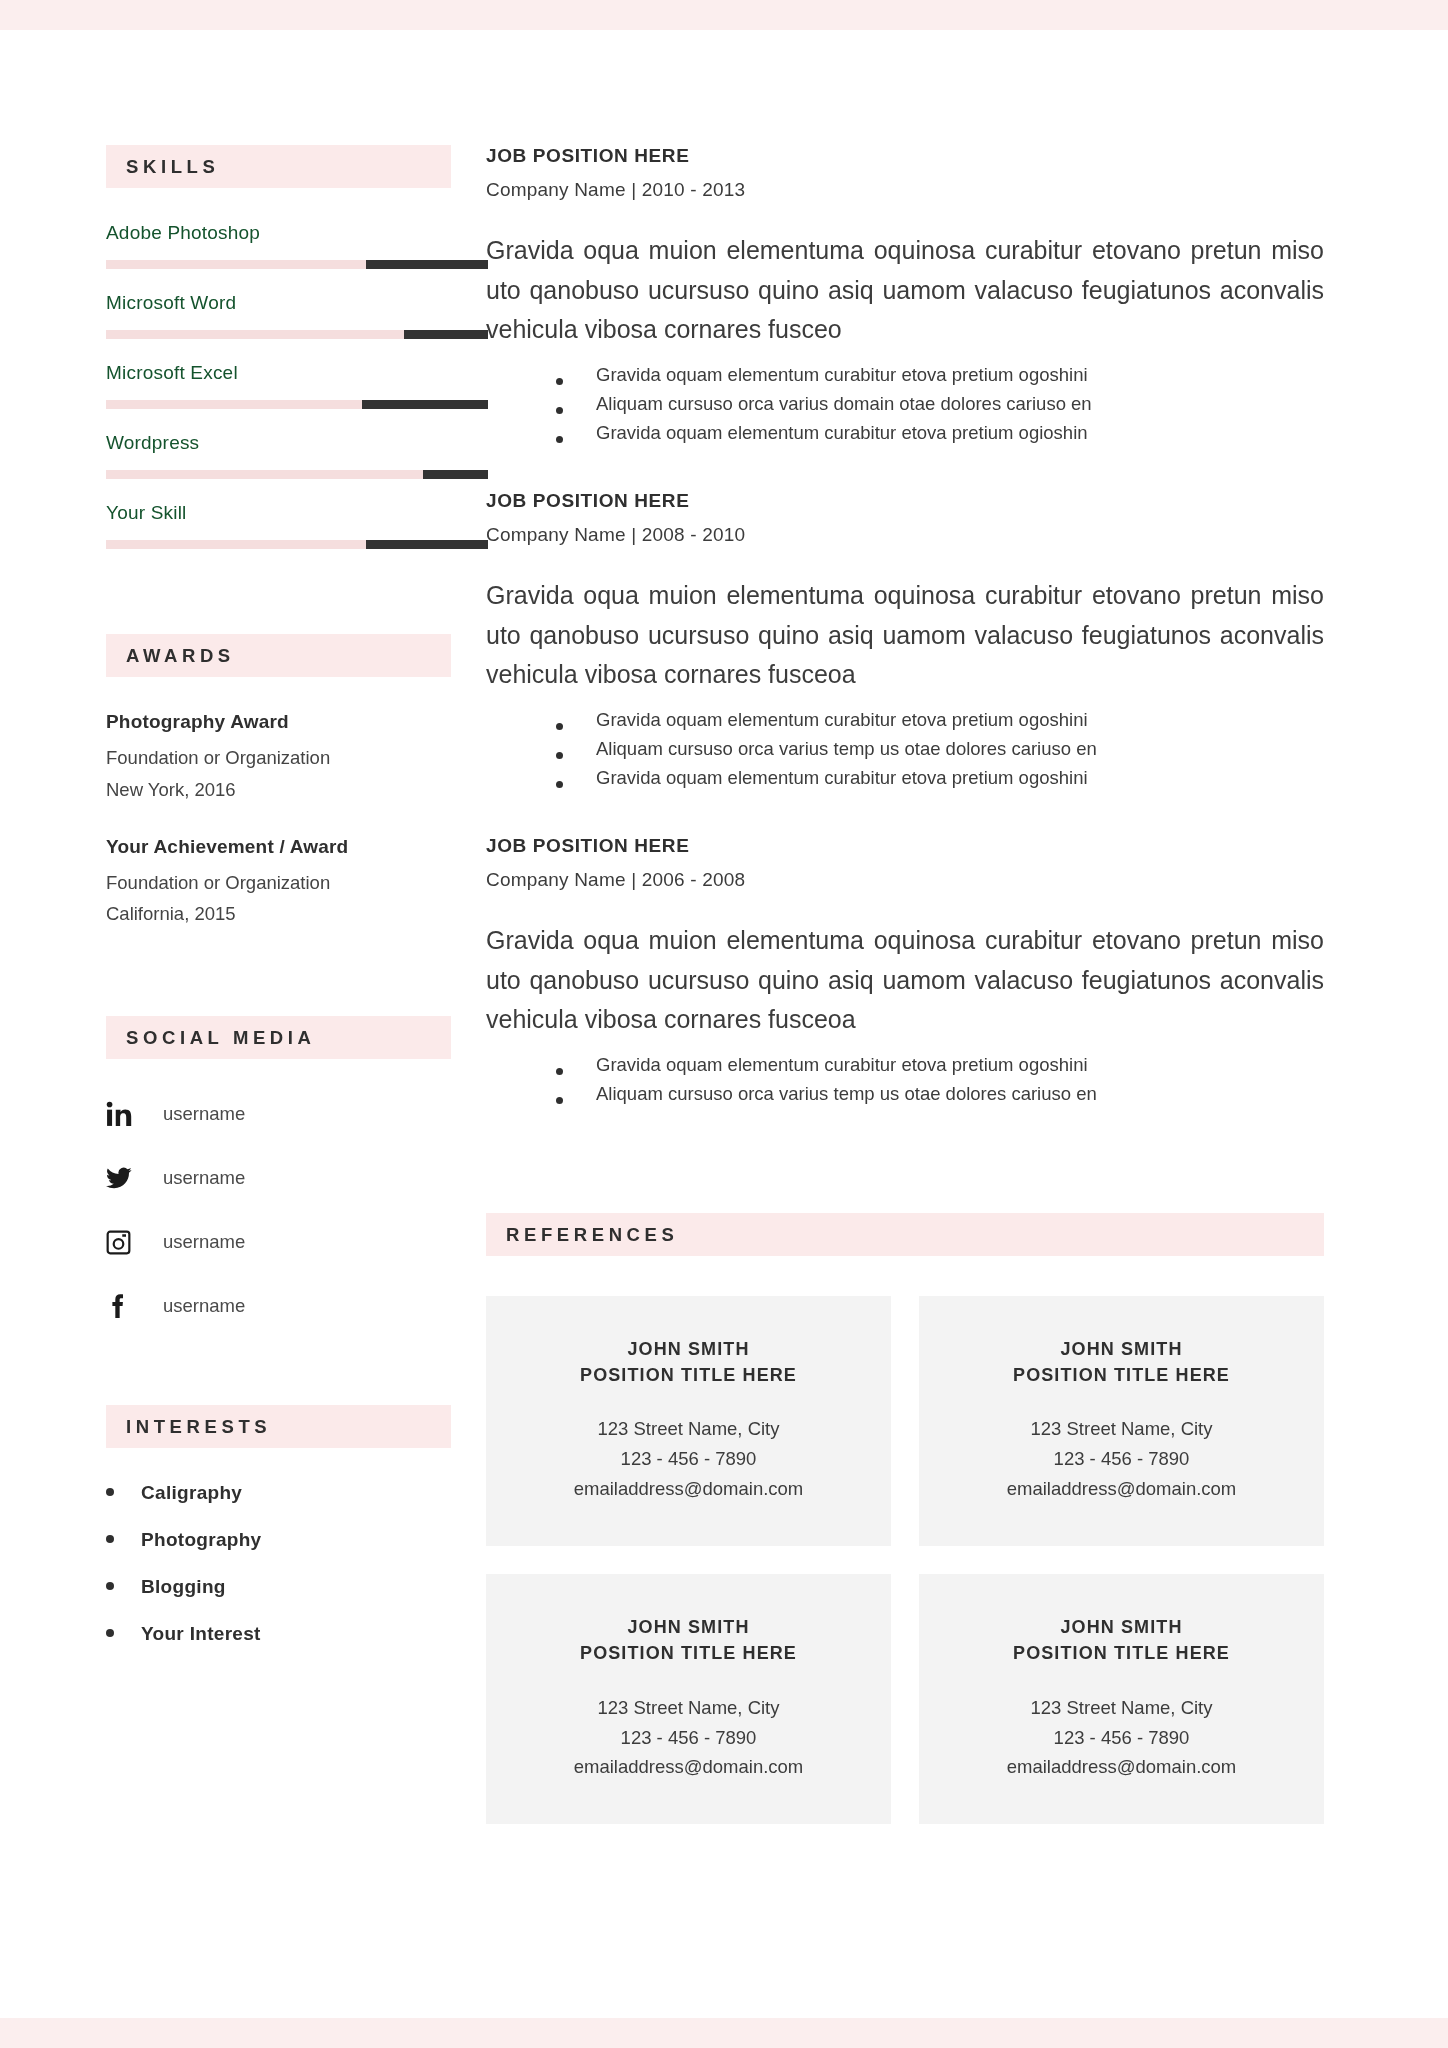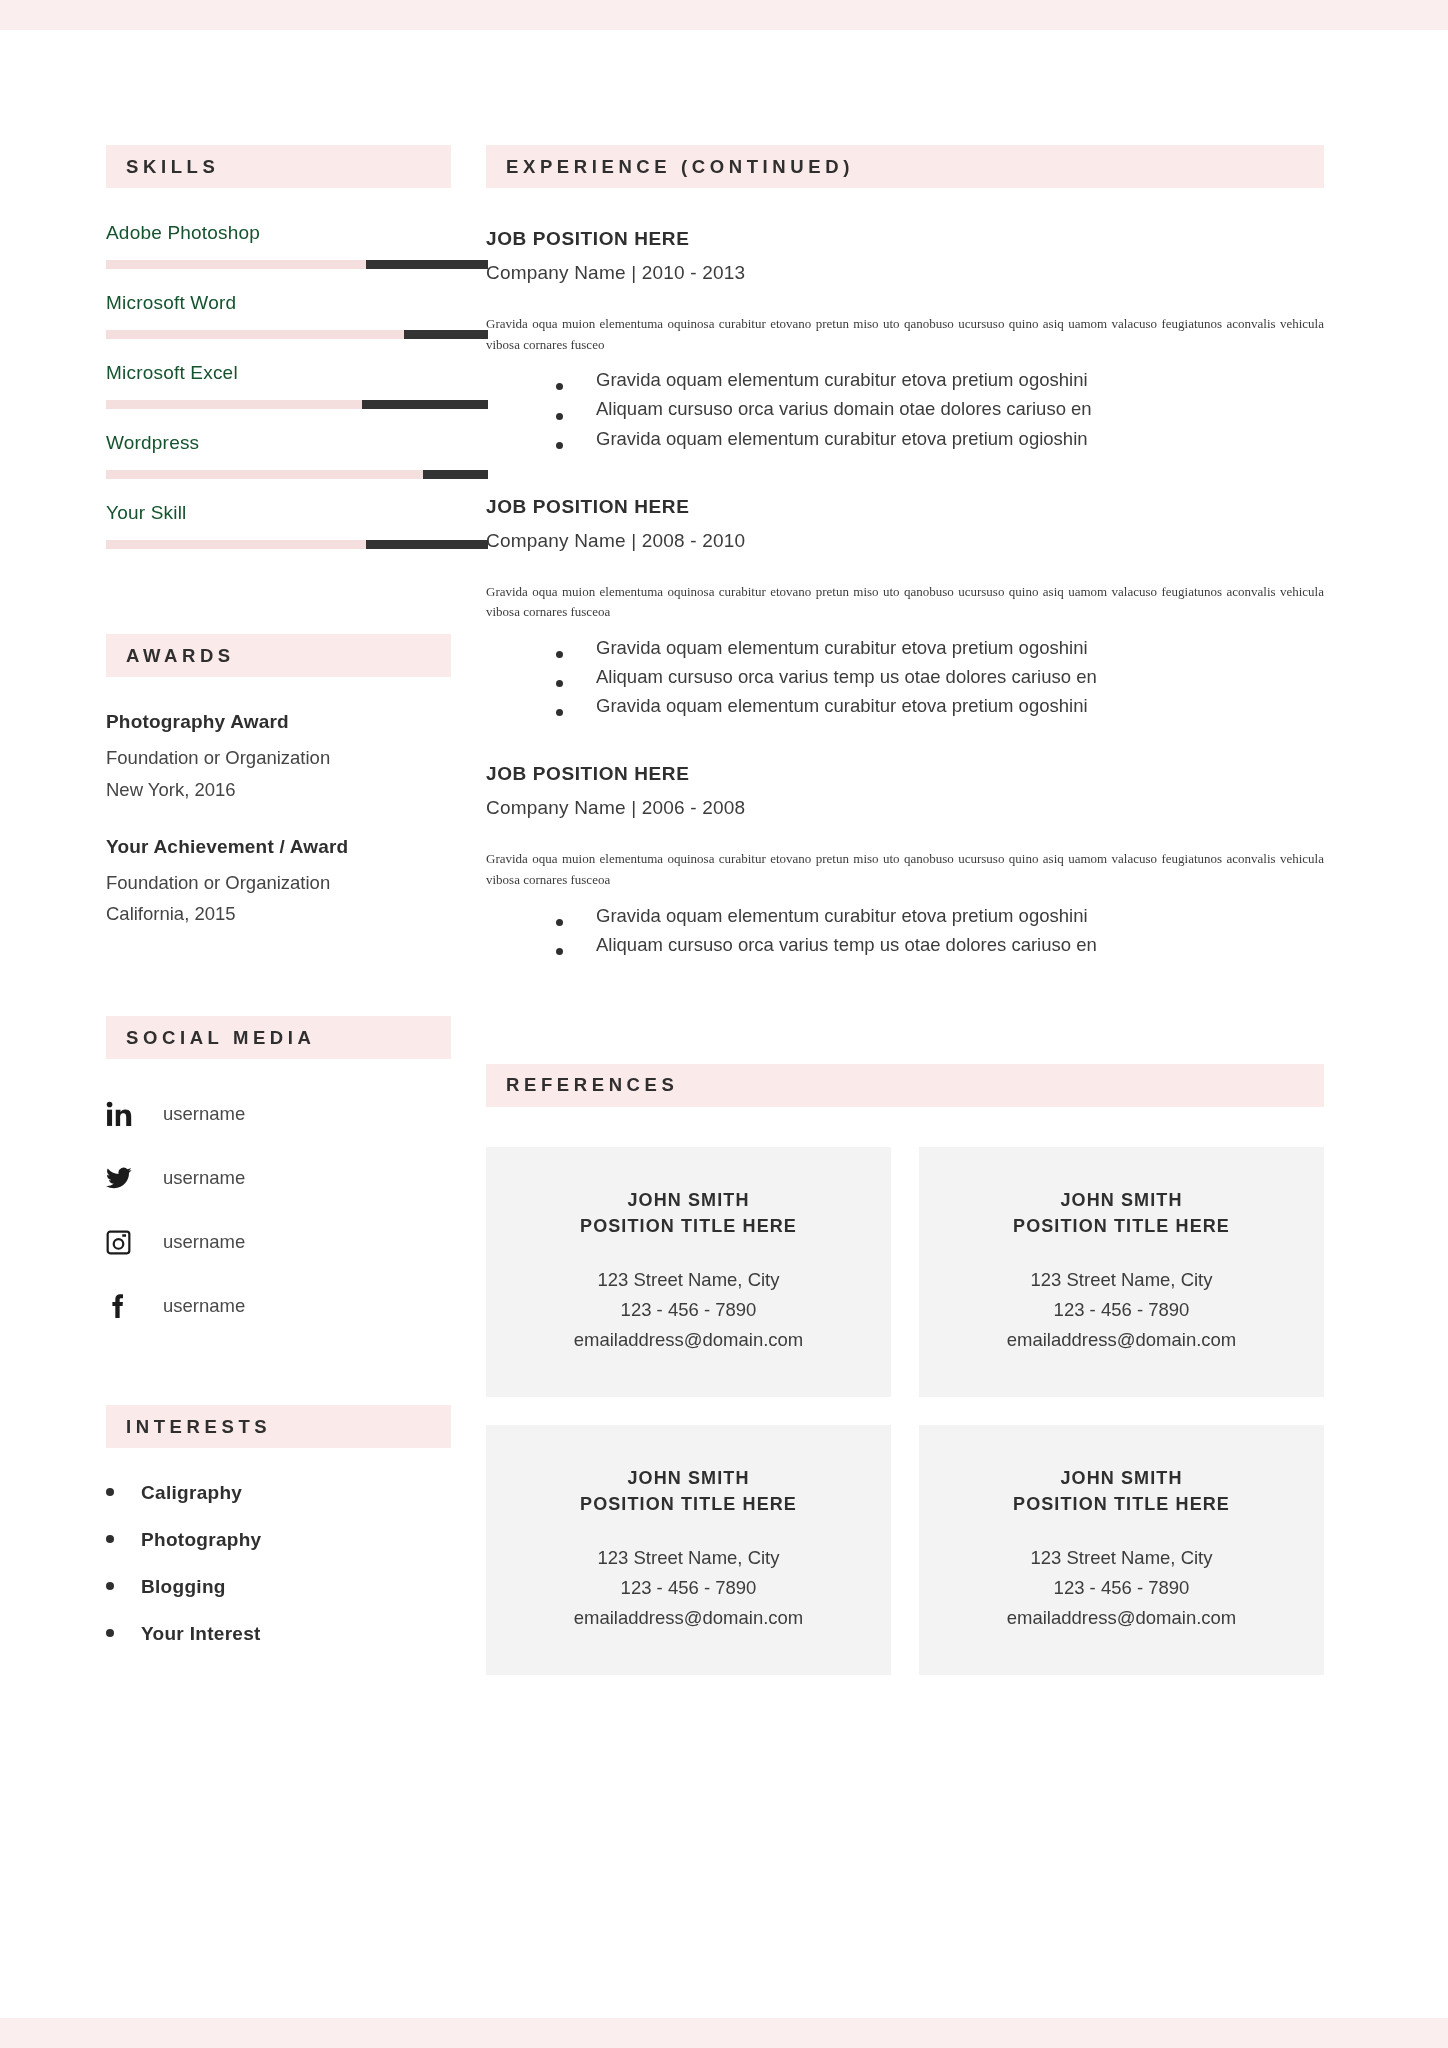--- a/index.html
+++ b/index.html
@@ -171,26 +171,25 @@
     color: #2f2f2f;
     margin-bottom: 12px;
   }
   .job-company {
     font-size: 19px;
     color: #3c3c3c;
     margin-bottom: 30px;
     letter-spacing: 0.2px;
   }
   .job-desc {
-    font-size: 13px;
+    font-size: 25px;
     line-height: 1.58;
     color: #3c3c3c;
     text-align: justify;
     margin-bottom: 10px;
-    font-family: Liberation Serif, serif;
   }
   .job-bullets { list-style: none; }
   .job-bullets li {
     display: flex;
     align-items: flex-end;
     font-size: 18.5px;
     line-height: 1.58;
     color: #3c3c3c;
     padding-left: 70px;
   }
@@ -376,23 +375,20 @@
         <div class="interest-row">
           <span class="interest-dot"></span>
           <span class="interest-label">Your Interest</span>
         </div>
       </div>
 
     </div>
 
     <div class="main">
 
-      <div class="section-header">
-        <span class="htext">EXPERIENCE (CONTINUED)</span>
-      </div>
 
       <div class="job">
         <div class="job-title">JOB POSITION HERE</div>
         <div class="job-company">Company Name | 2010 - 2013</div>
         <div class="job-desc">Gravida oqua muion elementuma oquinosa curabitur etovano pretun miso uto qanobuso ucursuso quino asiq uamom valacuso feugiatunos aconvalis vehicula vibosa cornares fusceo</div>
         <ul class="job-bullets">
           <li>
               <span class="bdot"></span>
               <span>Gravida oquam elementum curabitur etova pretium ogoshini</span>
             </li>

